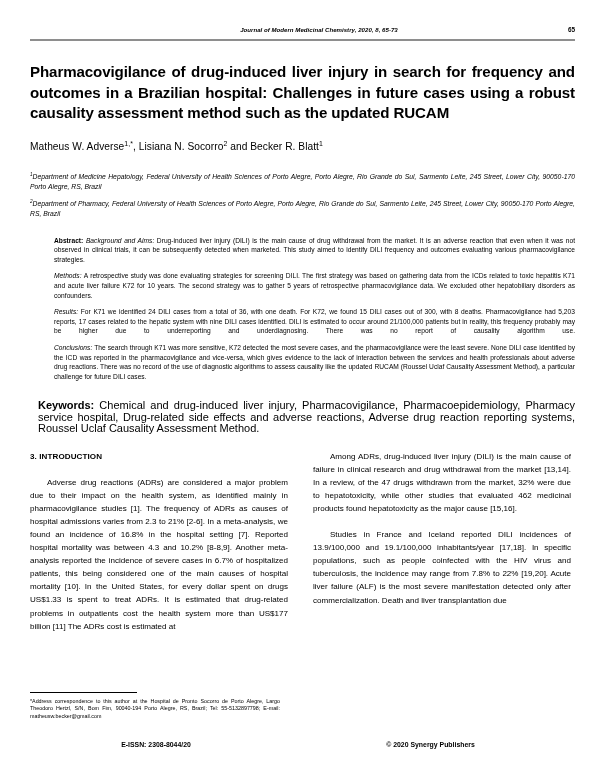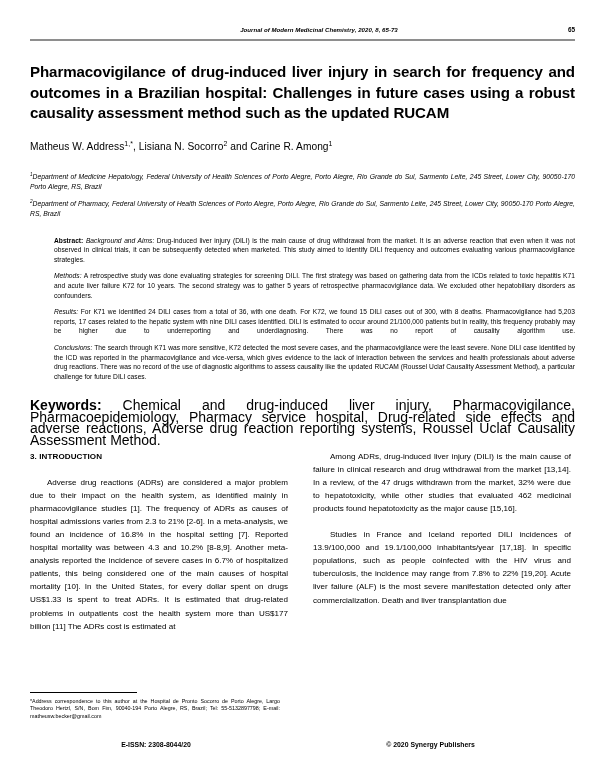--- a/index.html
+++ b/index.html
@@ -119,24 +119,24 @@
     margin-bottom: 7.2px;
     letter-spacing: 0.02px;
   }
   .abs-p:last-child { text-align-last: left; }
   .abs-label-b { font-weight: bold; }
   .abs-label-i { font-style: italic; }
 
   
   .keywords {
     position: absolute;
-    left: 30px;
+    left: 38px;
     right: 25px;
     top: 400px;
-    font-size: 14px;
+    font-size: 11px;
     line-height: 11.6px;
     text-align: justify;
     text-align-last: left;
   }
   .kw-label { font-weight: bold; }
 
   
   .col {
     position: absolute;
     top: 450px;
@@ -209,21 +209,21 @@
 
   <div class="runhead">
     <div class="runhead-title">Journal of Modern Medicinal Chemistry, 2020, 8, 65-73</div>
     <div class="runhead-page">65</div>
   </div>
   <div class="runhead-rule"></div>
 
   <h1 class="paper-title">Pharmacovigilance of drug-induced liver injury in search for frequency and outcomes in a Brazilian hospital: Challenges in future cases using a robust causality assessment method such as the updated RUCAM</h1>
 
   <div class="authors">
-    <span>Matheus W. Address</span><sup>1,*</sup><span>, </span><span>Lisiana N. Socorro</span><sup>2</sup><span> and </span><span>Carine R. Among</span><sup>1</sup>
+    <span>Matheus W. Adverse</span><sup>1,*</sup><span>, </span><span>Lisiana N. Socorro</span><sup>2</sup><span> and </span><span>Becker R. Blatt</span><sup>1</sup>
   </div>
 
   <div class="affils">
     <div class="affil"><sup>1</sup><span>Department of Medicine Hepatology, Federal University of Health Sciences of Porto Alegre, Porto Alegre, Rio Grande do Sul, Sarmento Leite, 245 Street, Lower City, 90050-170 Porto Alegre, RS, Brazil</span></div>
     <div class="affil"><sup>2</sup><span>Department of Pharmacy, Federal University of Health Sciences of Porto Alegre, Porto Alegre, Rio Grande do Sul, Sarmento Leite, 245 Street, Lower City, 90050-170 Porto Alegre, RS, Brazil</span></div>
   </div>
 
   <div class="abstract">
     <p class="abs-p"><span class="abs-label-b">Abstract:</span> <span class="abs-label-i">Background and Aims</span><span class="abs-label-i">: </span><span>Drug-induced liver injury (DILI) is the main cause of drug withdrawal from the market. It is an adverse reaction that even when it was not observed in clinical trials, it can be subsequently detected when marketed. This study aimed to identify DILI frequency and outcomes evaluating various pharmacovigilance strategies.</span></p>
     <p class="abs-p"><span class="abs-label-i">Methods</span><span class="abs-label-i">: </span><span>A retrospective study was done evaluating strategies for screening DILI. The first strategy was based on gathering data from the ICDs related to toxic hepatitis K71 and acute liver failure K72 for 10 years. The second strategy was to gather 5 years of retrospective pharmacovigilance data. We excluded other hepatobiliary disorders as confounders.</span></p>

